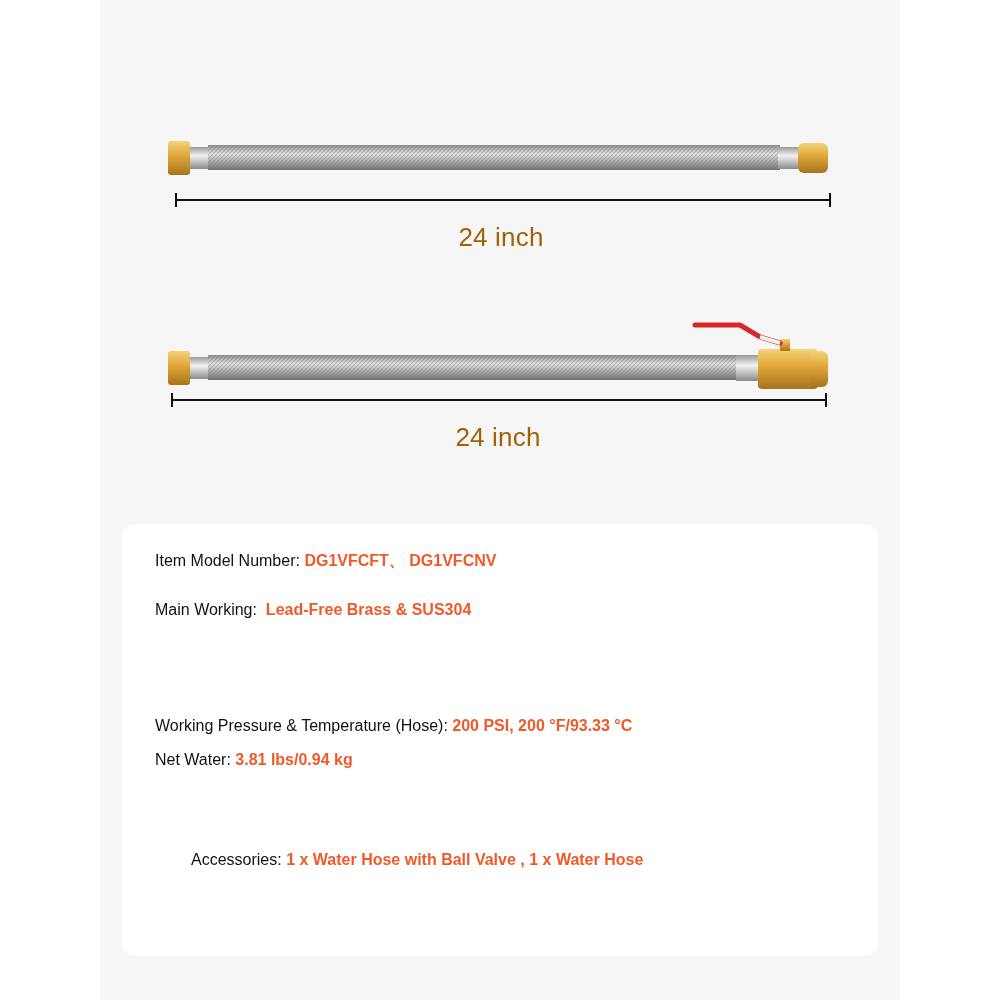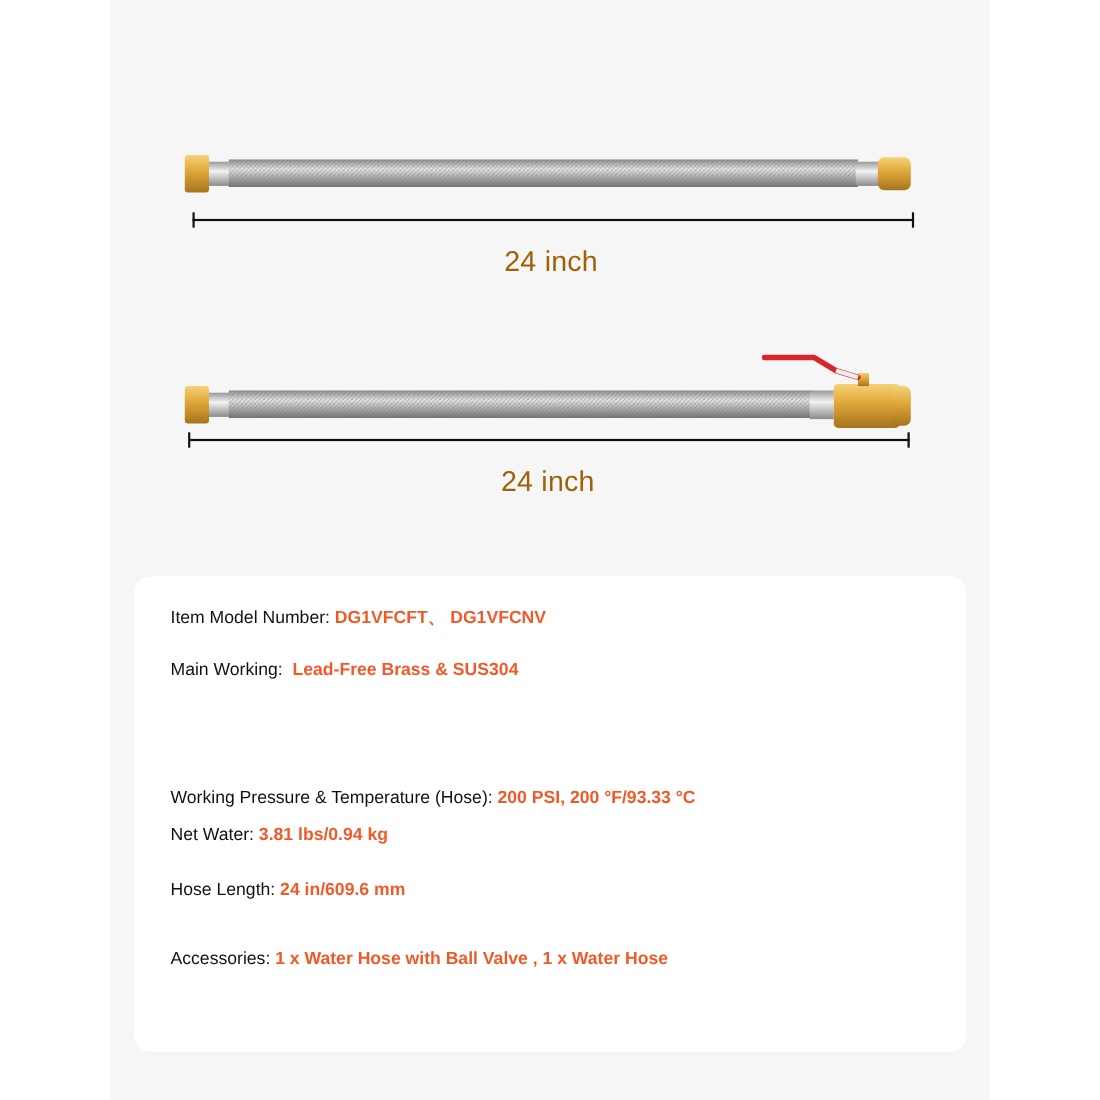--- a/index.html
+++ b/index.html
@@ -93,19 +93,16 @@
   </div>
   <div class="spec-row" style="top:77px;">
     <span style="white-space:pre;">Main Working:  </span><span class="spec-value">Lead-Free Brass &amp; SUS304</span>
   </div>
   <div class="spec-row" style="top:177px;margin-top:16px;">
     <span>Working Pressure &amp; Temperature (Hose): </span><span class="spec-value">200 PSI, 200 °F/93.33 °C</span>
   </div>
   <div class="spec-row" style="top:227px;">
     <span>Net Water: </span><span class="spec-value">3.81 lbs/0.94 kg</span>
   </div>
-  <div class="spec-row" style="top:277px;">
-    <span>Hose Length: </span><span class="spec-value">24 in/609.6 mm</span>
-  </div>
-  <div class="spec-row" style="top:339px;">
+  <div class="spec-row" style="top:327px;margin-left:36px;">
     <span>Accessories: </span><span class="spec-value">1 x Water Hose with Ball Valve , 1 x Water Hose</span>
   </div>
 </div>
 
 </body></html>

